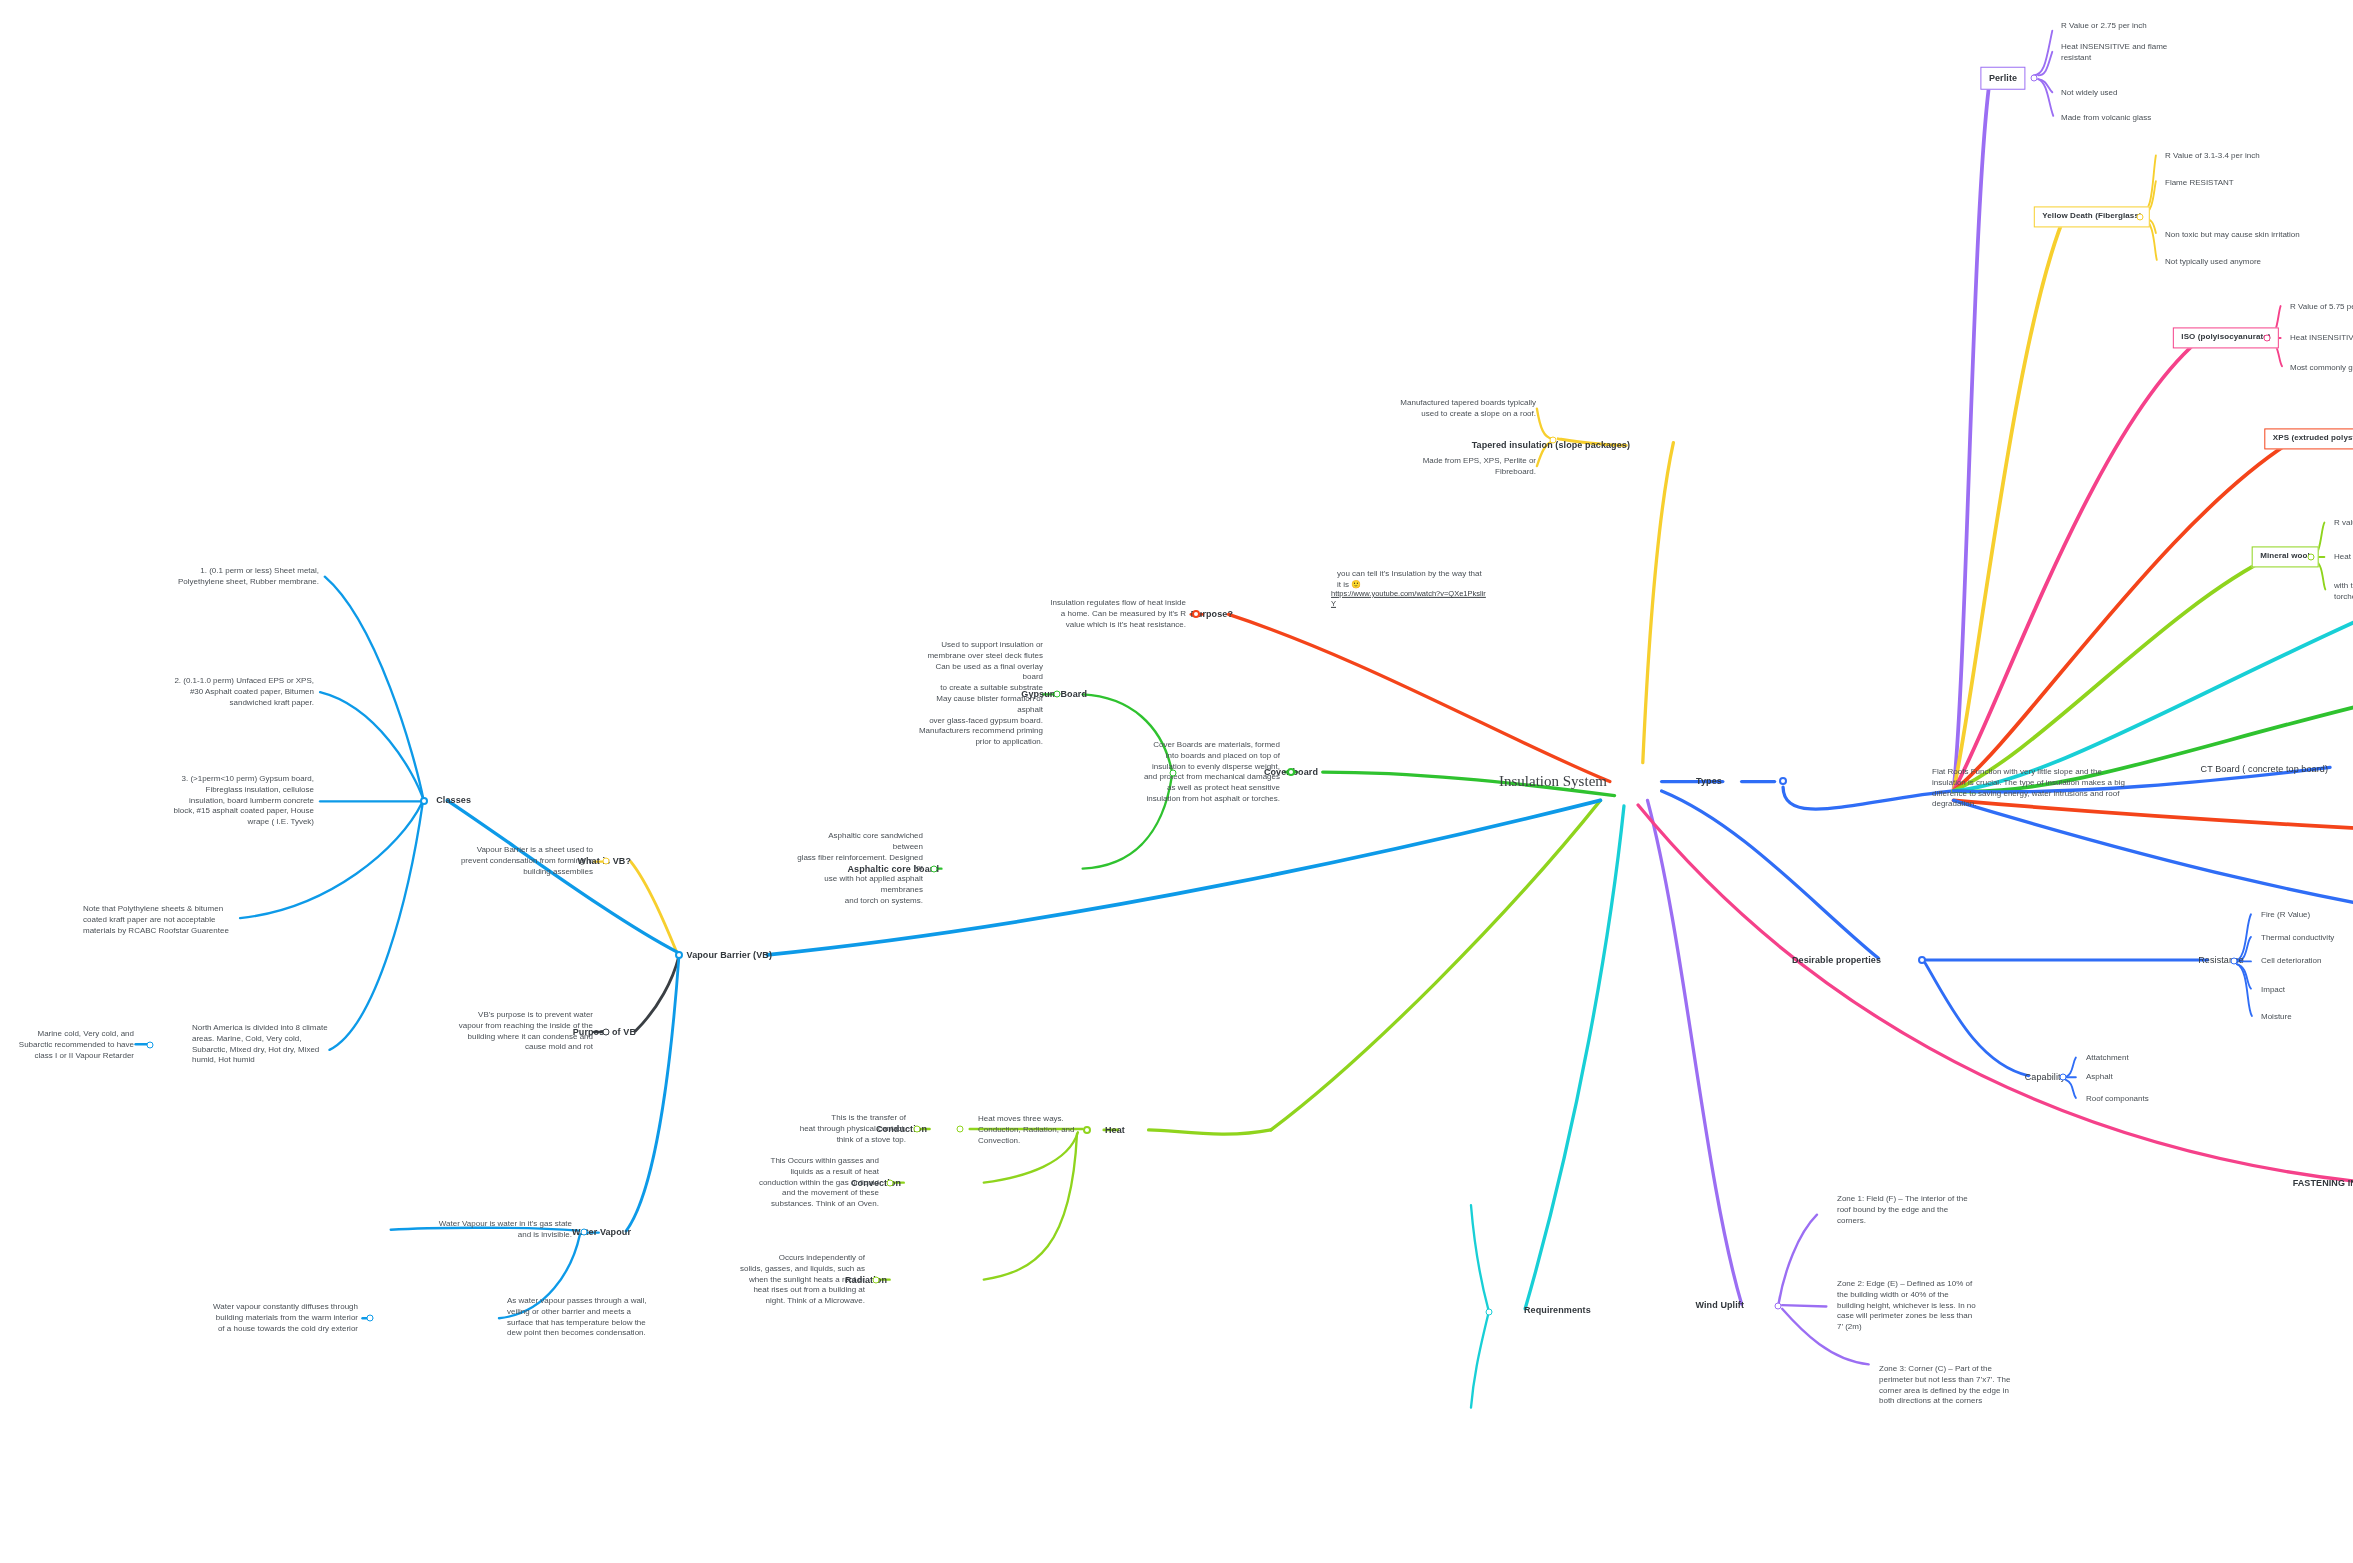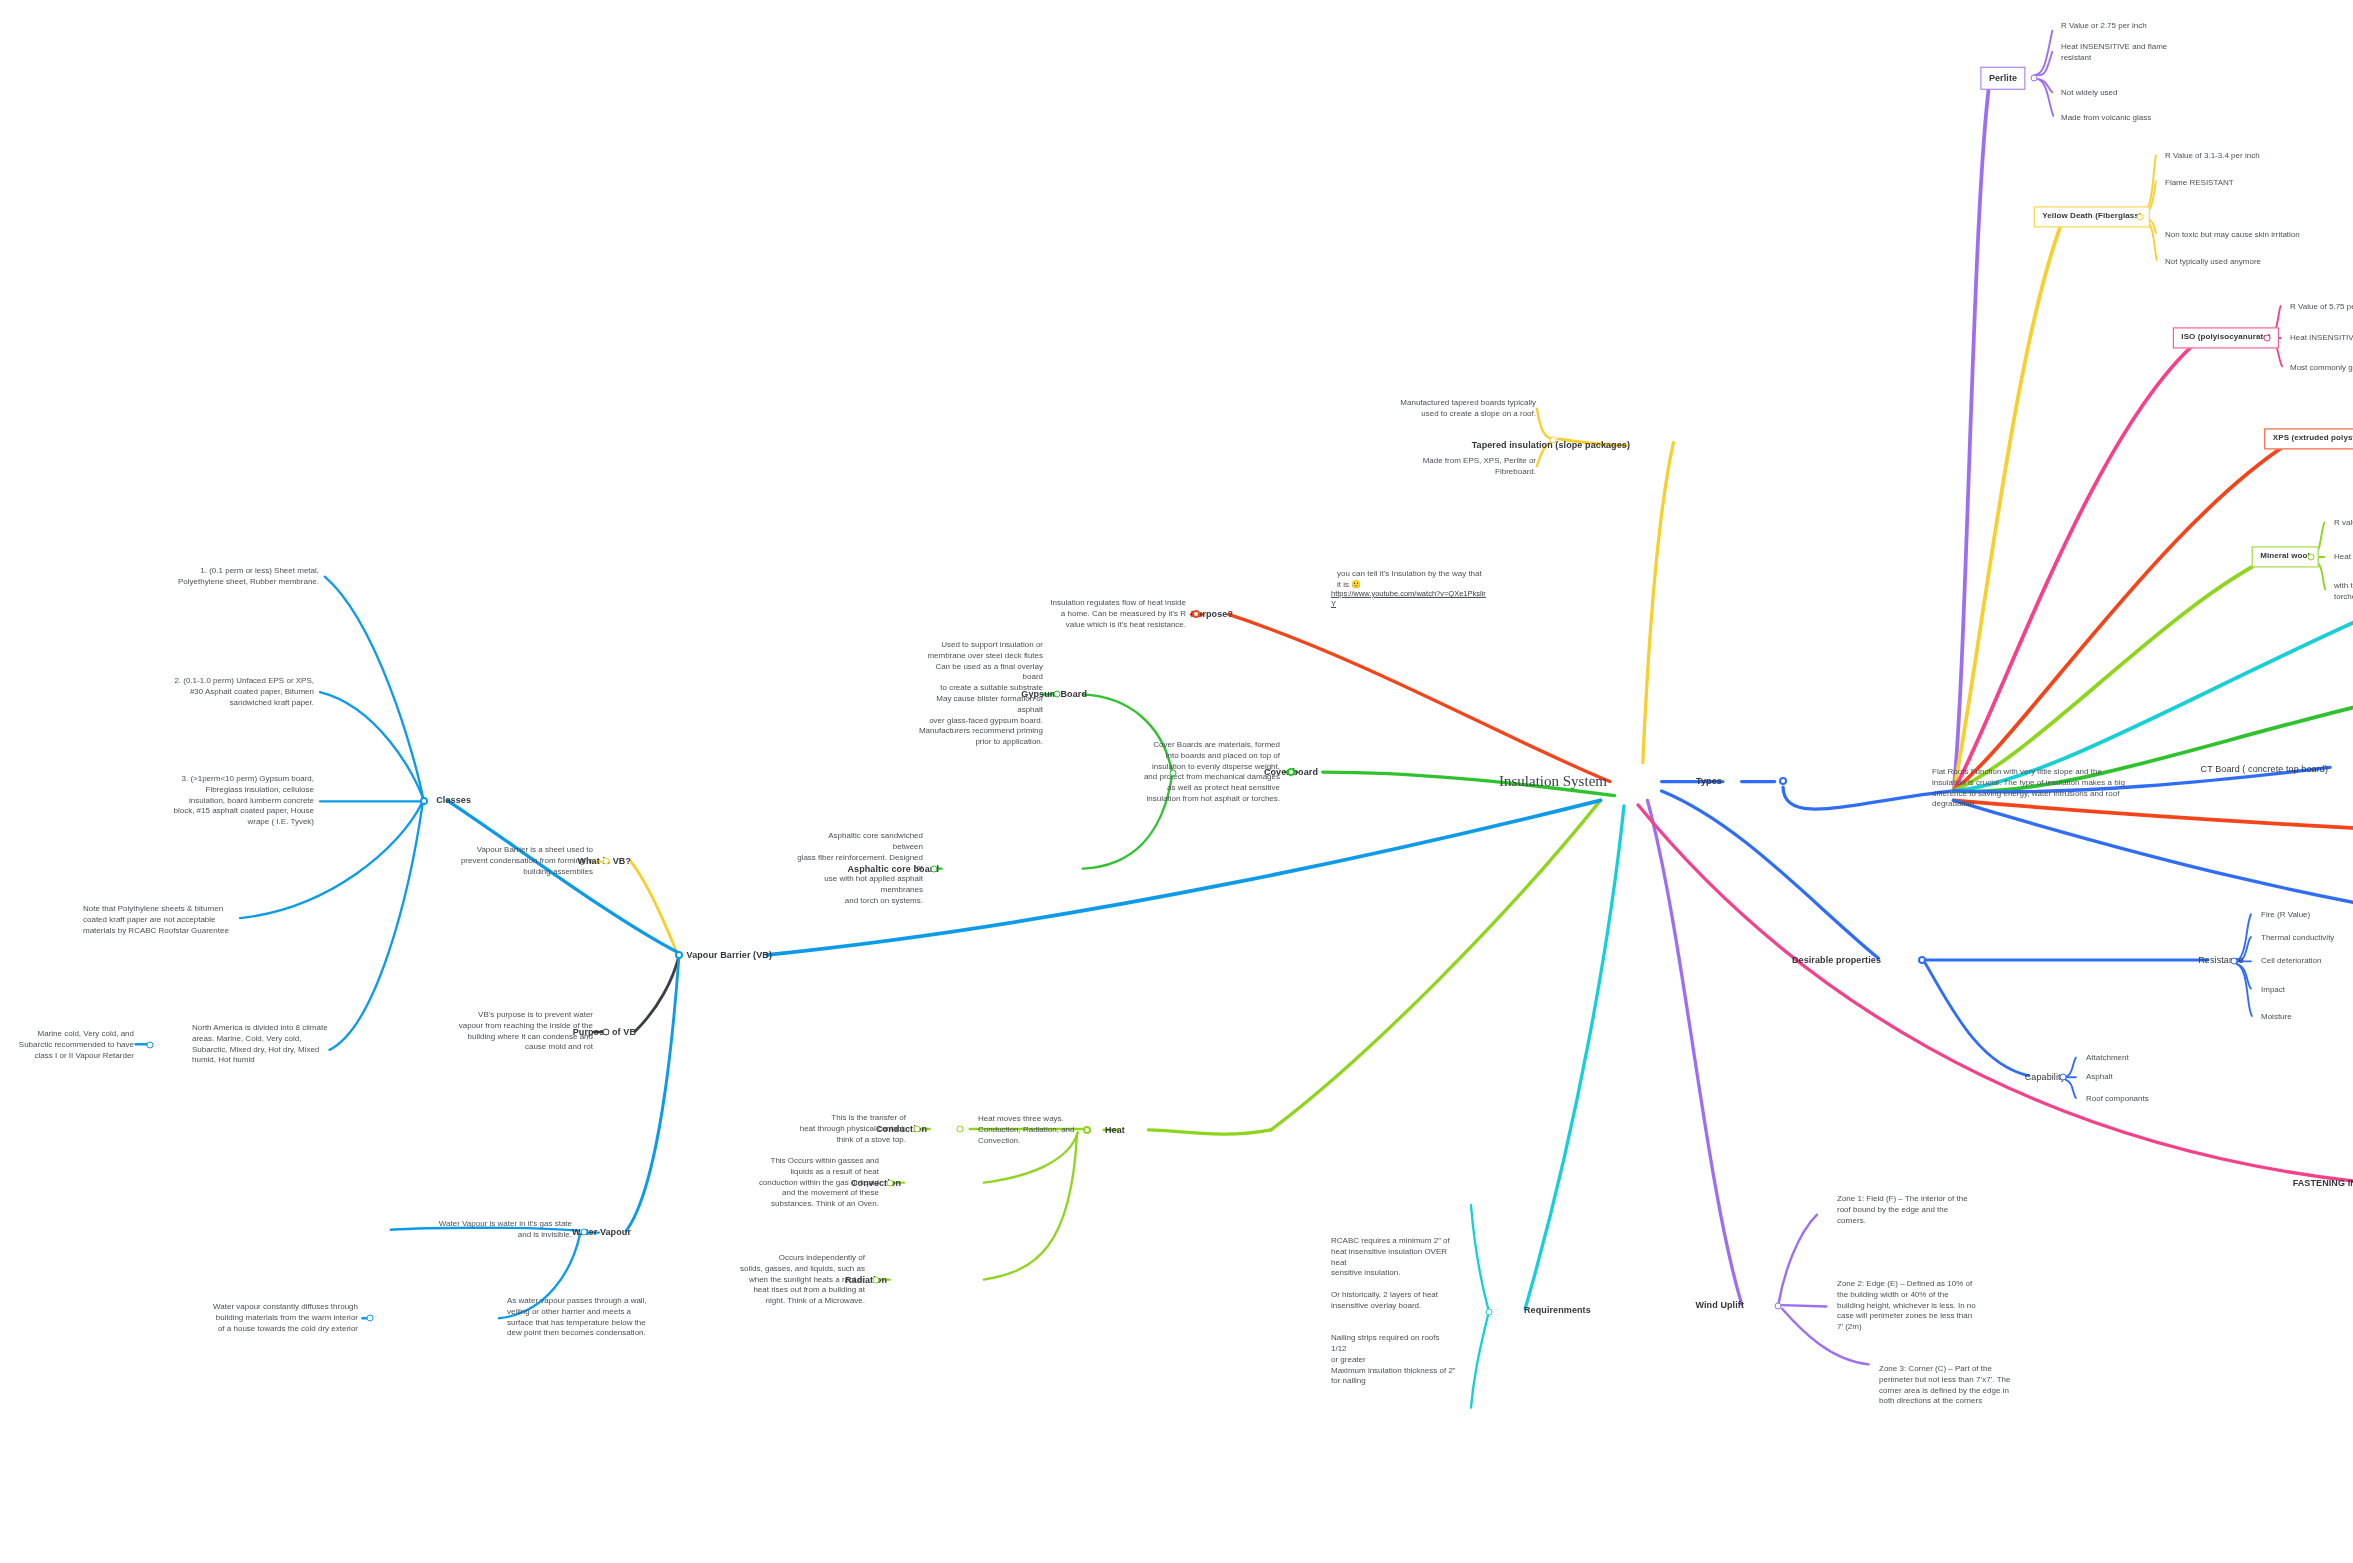--- a/index.html
+++ b/index.html
@@ -241,34 +241,20 @@
 <div class="node lbl" style="left:1744px;top:1305px;transform:translate(-100%,-50%);">Wind Uplift</div>
 <div class="dot" style="left:1778px;top:1306px;border:1.9px solid #9b6ef3;width:7px;height:7px;"></div>
 <div class="node leaf l" style="left:1829px;top:1210px;transform:translate(0,-50%);width:132px;">Zone 1: Field (F) – The interior of the roof bound by the edge and the corners.</div>
 <div class="node leaf l" style="left:1829px;top:1306px;transform:translate(0,-50%);width:141px;">Zone 2: Edge (E) – Defined as 10% of the building width or 40% of the building height, whichever is less. In no case will perimeter zones be less than 7’ (2m)</div>
 <div class="node leaf l" style="left:1871px;top:1386px;transform:translate(0,-50%);width:137px;">Zone 3: Corner (C) – Part of the perimeter but not less than 7’x7’. The corner area is defined by the edge in both directions at the corners</div>
 
 <div class="node lbl" style="left:2403px;top:1183px;transform:translate(-100%,-50%);">FASTENING INSULATION</div>
 
 <div class="node lbl" style="left:1524px;top:1310px;transform:translate(0,-50%);">Requirenments</div>
 <div class="dot" style="left:1489px;top:1312px;border:1.9px solid #18cfd6;width:7px;height:7px;"></div>
-<div class="node leaf l" style="left:1323px;top:1312px;transform:translate(0,-50%);width:146px;">RCABC requires a minimum 2” of
-heat insensitive insulation OVER
-heat
-sensitive insulation.
-
-Or historically, 2 layers of heat
-insensitive overlay board.
-
-
-Nailing strips required on roofs
-1/12
-or greater
-Maximum insulation thickness of 2”
-for nailing</div>
 
 <div class="node lbl" style="left:1105px;top:1130px;transform:translate(0,-50%);">Heat</div>
 <div class="dot" style="left:1087px;top:1130px;border:2.4px solid #8fd41d;"></div>
 <div class="node leaf l" style="left:970px;top:1130px;transform:translate(0,-50%);width:113px;">Heat moves three ways. Conduction, Radiation, and Convection.</div>
 <div class="dot" style="left:960px;top:1129px;border:1.9px solid #8fd41d;width:7px;height:7px;"></div>
 
 <div class="node lbl" style="left:927px;top:1129px;transform:translate(-100%,-50%);">Conduction</div>
 <div class="dot" style="left:917px;top:1129px;border:1.9px solid #8fd41d;width:7px;height:7px;"></div>
 <div class="node leaf r" style="left:906px;top:1129px;transform:translate(-100%,-50%);width:122px;">This is the transfer of
 heat through physical contact,

